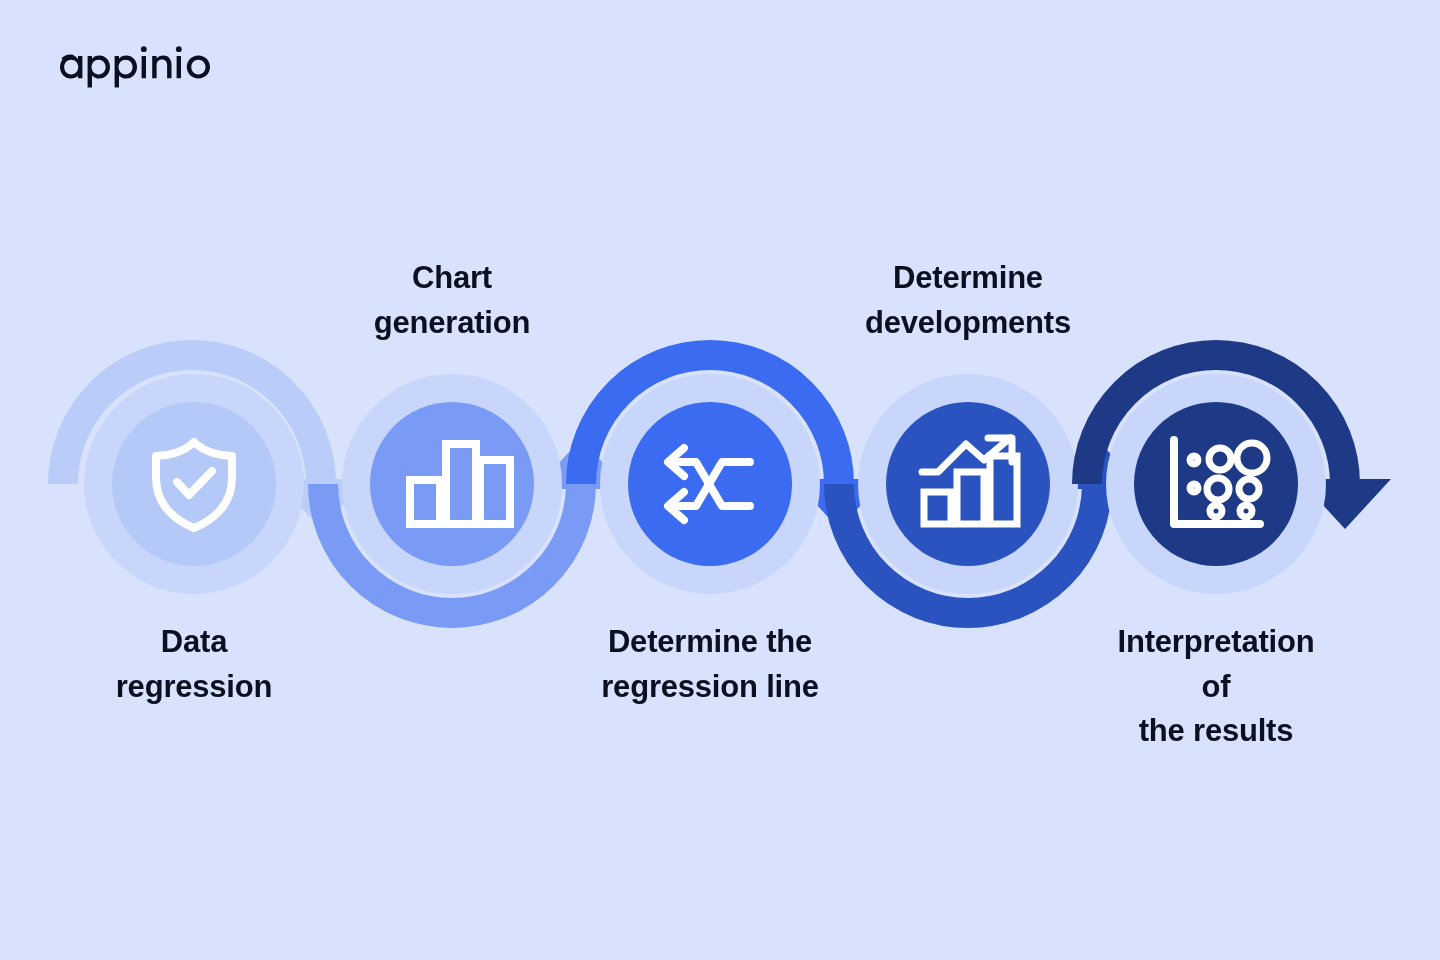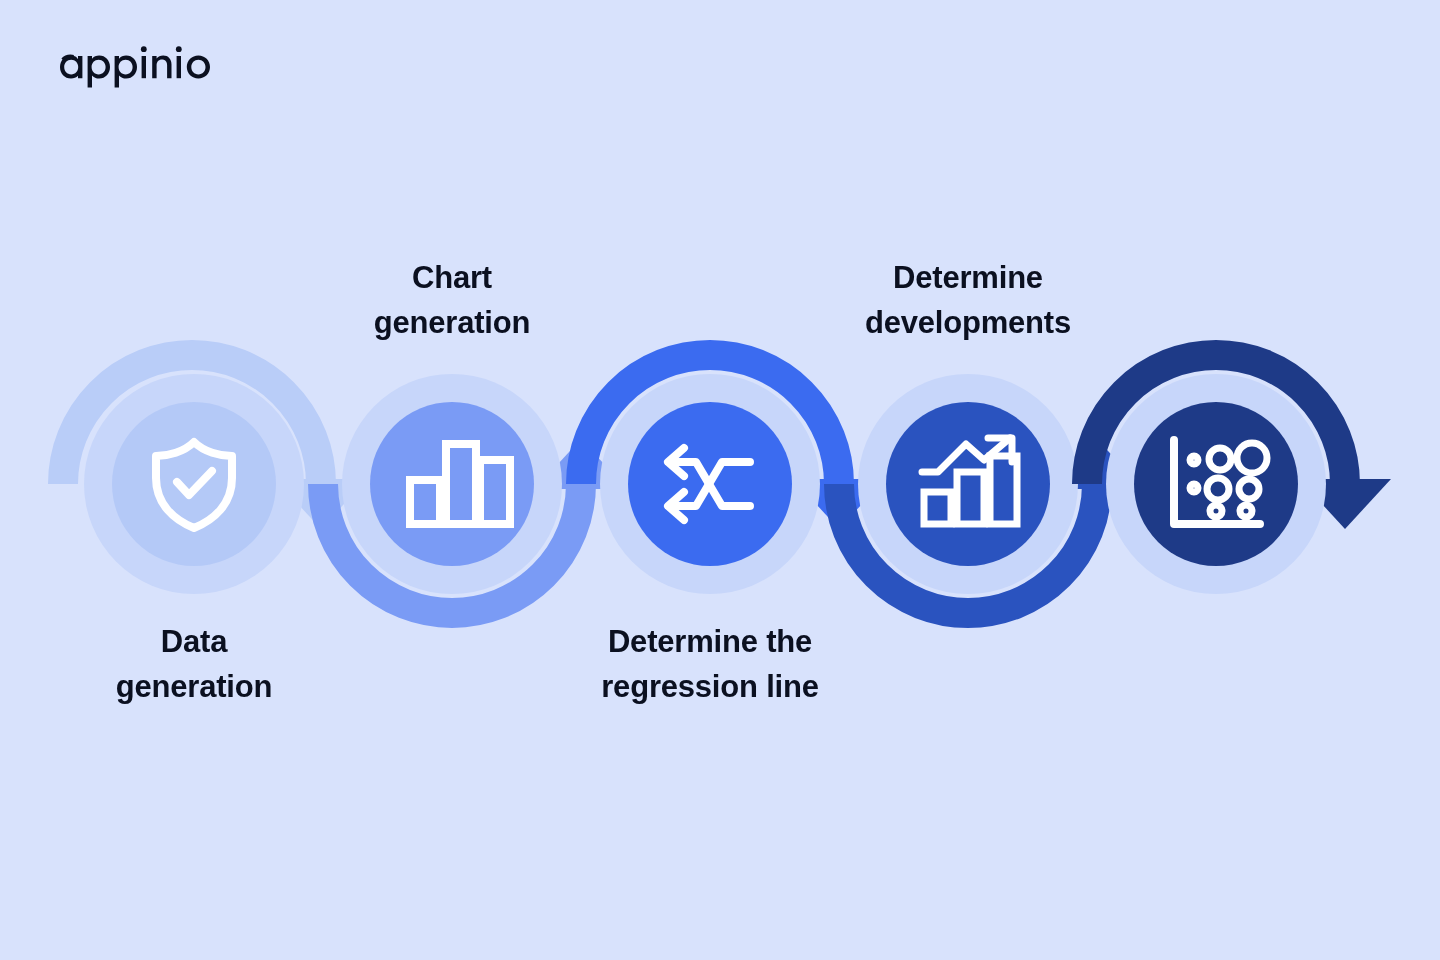--- a/index.html
+++ b/index.html
@@ -176,25 +176,27 @@
           <circle cx="2" cy="5" r="11"></circle>
           <circle cx="33" cy="5" r="10"></circle>
           <circle cx="0" cy="27" r="6"></circle>
           <circle cx="30" cy="27" r="6"></circle>
         </g>
       </g>
     </g>
   </svg>
 
   <div class="step-label label-below" style="left:194px; top:620px;">Data
-generation</div>
+regression</div>
 
   <div class="step-label label-above" style="left:452px; top:345px;">Chart
 generation</div>
 
   <div class="step-label label-below" style="left:710px; top:620px;">Determine the
 regression line</div>
 
   <div class="step-label label-above" style="left:968px; top:345px;">Determine
 developments</div>
 
+  <div class="step-label label-below" style="left:1216px; top:620px;">Interpretation of
+the results</div>
 
 </div>
 
 </body></html>

